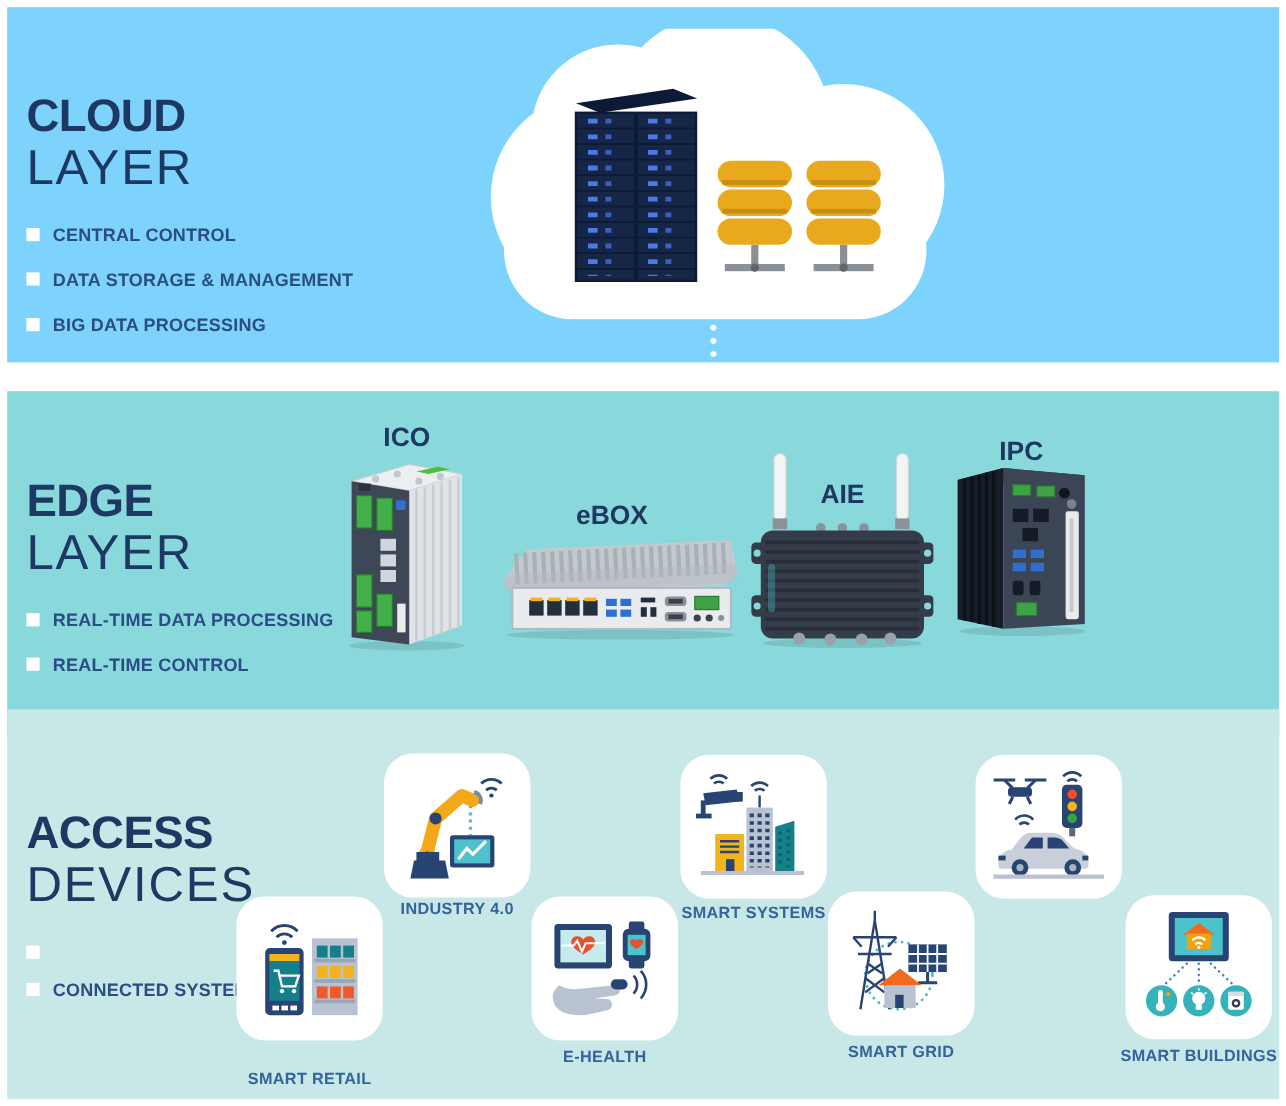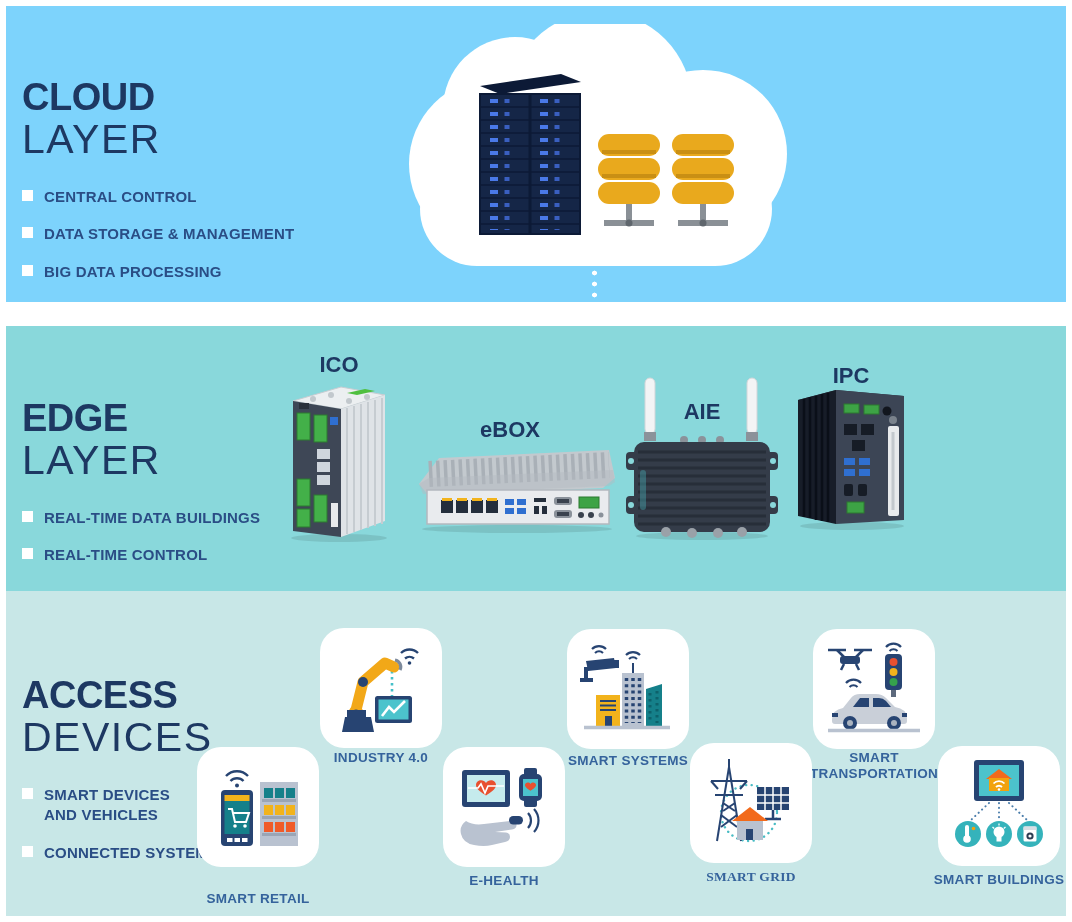--- a/index.html
+++ b/index.html
@@ -128,21 +128,21 @@
   <div class="vdots" style="left:702px;top:546px;height:64px;"></div>
   <div class="vdots" style="left:859px;top:532px;height:78px;"></div>
 
   <div class="band band-edge">
     <div class="layer-info" style="top:73px;">
       <h1>EDGE</h1>
       <h2>LAYER</h2>
       <ul class="bullets">
         <li>
             <span class="sq"></span>
-            <span class="btext">REAL-TIME DATA BUILDINGS</span>
+            <span class="btext">REAL-TIME DATA PROCESSING</span>
           </li>
         <li>
             <span class="sq"></span>
             <span class="btext">REAL-TIME CONTROL</span>
           </li>
       </ul>
     </div>
   </div>
 
   <div class="dev-label" style="left:283px;width:112px;top:352px;text-align:center;">ICO</div>
@@ -273,21 +273,20 @@
     <line x1="101" y1="48" x2="101" y2="126" stroke="#c3c8cd" stroke-width="3"></line>
   </svg>
 
   <div class="band band-access">
     <div class="layer-info" style="top:85px;">
       <h1>ACCESS</h1>
       <h2>DEVICES</h2>
       <ul class="bullets">
         <li>
             <span class="sq"></span>
-            <span class="btext bw">SMART DEVICES AND VEHICLES</span>
           </li>
         <li>
             <span class="sq"></span>
             <span class="btext">CONNECTED SYSTEMS</span>
           </li>
       </ul>
     </div>
   </div>
 
   <div class="card" style="left:320px;top:628px;">
@@ -385,21 +384,20 @@
         <rect x="8" y="74" width="6" height="4" fill="#274472"></rect>
         <rect x="78" y="74" width="5" height="4" fill="#274472"></rect>
         <circle cx="26" cy="84" r="7" fill="#274472"></circle>
           <circle cx="26" cy="84" r="3" fill="#aab3bf"></circle>
         <circle cx="70" cy="84" r="7" fill="#274472"></circle>
           <circle cx="70" cy="84" r="3" fill="#aab3bf"></circle>
         <line x1="4" y1="91.5" x2="96" y2="91.5" stroke="#b9c2d0" stroke-width="3.5"></line>
       </g>
     </svg>
   </div>
-  <div class="caption" style="left:799px;width:150px;top:750px;">SMART TRANSPORTATION</div>
 
   <div class="card" style="left:197px;top:747px;">
     <svg width="100" height="100" viewBox="0 0 100 100">
       <g stroke="#274472" fill="none" stroke-width="2.4">
         <path d="M18,19 a15,15 0 0 1 22,0"></path>
         <path d="M22.5,24 a9,9 0 0 1 13,0"></path>
         <circle cx="29" cy="28.5" r="2" fill="#274472" stroke="none"></circle>
       </g>
       <g>
         <rect x="13" y="33" width="32" height="56" rx="4" fill="#274472"></rect>
@@ -486,21 +484,21 @@
         <line x1="72" y1="57" x2="72" y2="66" stroke="#274472" stroke-width="2.5"></line>
         <line x1="64" y1="66" x2="80" y2="66" stroke="#274472" stroke-width="2.5"></line>
       </g>
       <g>
         <rect x="36" y="68" width="26" height="19" fill="#b9c2d0"></rect>
         <polygon points="31,68 49,54 67,68" fill="#f26a1b"></polygon>
         <rect x="45" y="76" width="7" height="11" fill="#274472"></rect>
       </g>
     </svg>
   </div>
-  <div class="caption" style="left:690px;width:122px;top:869px;font-family:Liberation Serif, serif;">SMART GRID</div>
+  <div class="caption" style="left:690px;width:122px;top:869px;">SMART GRID</div>
 
   <div class="card" style="left:938px;top:746px;">
     <svg width="100" height="100" viewBox="0 0 100 100">
       <g>
         <rect x="25" y="4" width="50" height="41" rx="3" fill="#274472"></rect>
         <rect x="30" y="9" width="40" height="31" fill="#4cc3cc"></rect>
         <polygon points="37,23 50,13 63,23" fill="#f26a1b"></polygon>
         <rect x="40" y="22" width="20" height="13" fill="#f2a20d"></rect>
         <g stroke="#ffffff" fill="none" stroke-width="1.8">
           <path d="M44.5,27.5 a7.5,7.5 0 0 1 11,0"></path>

